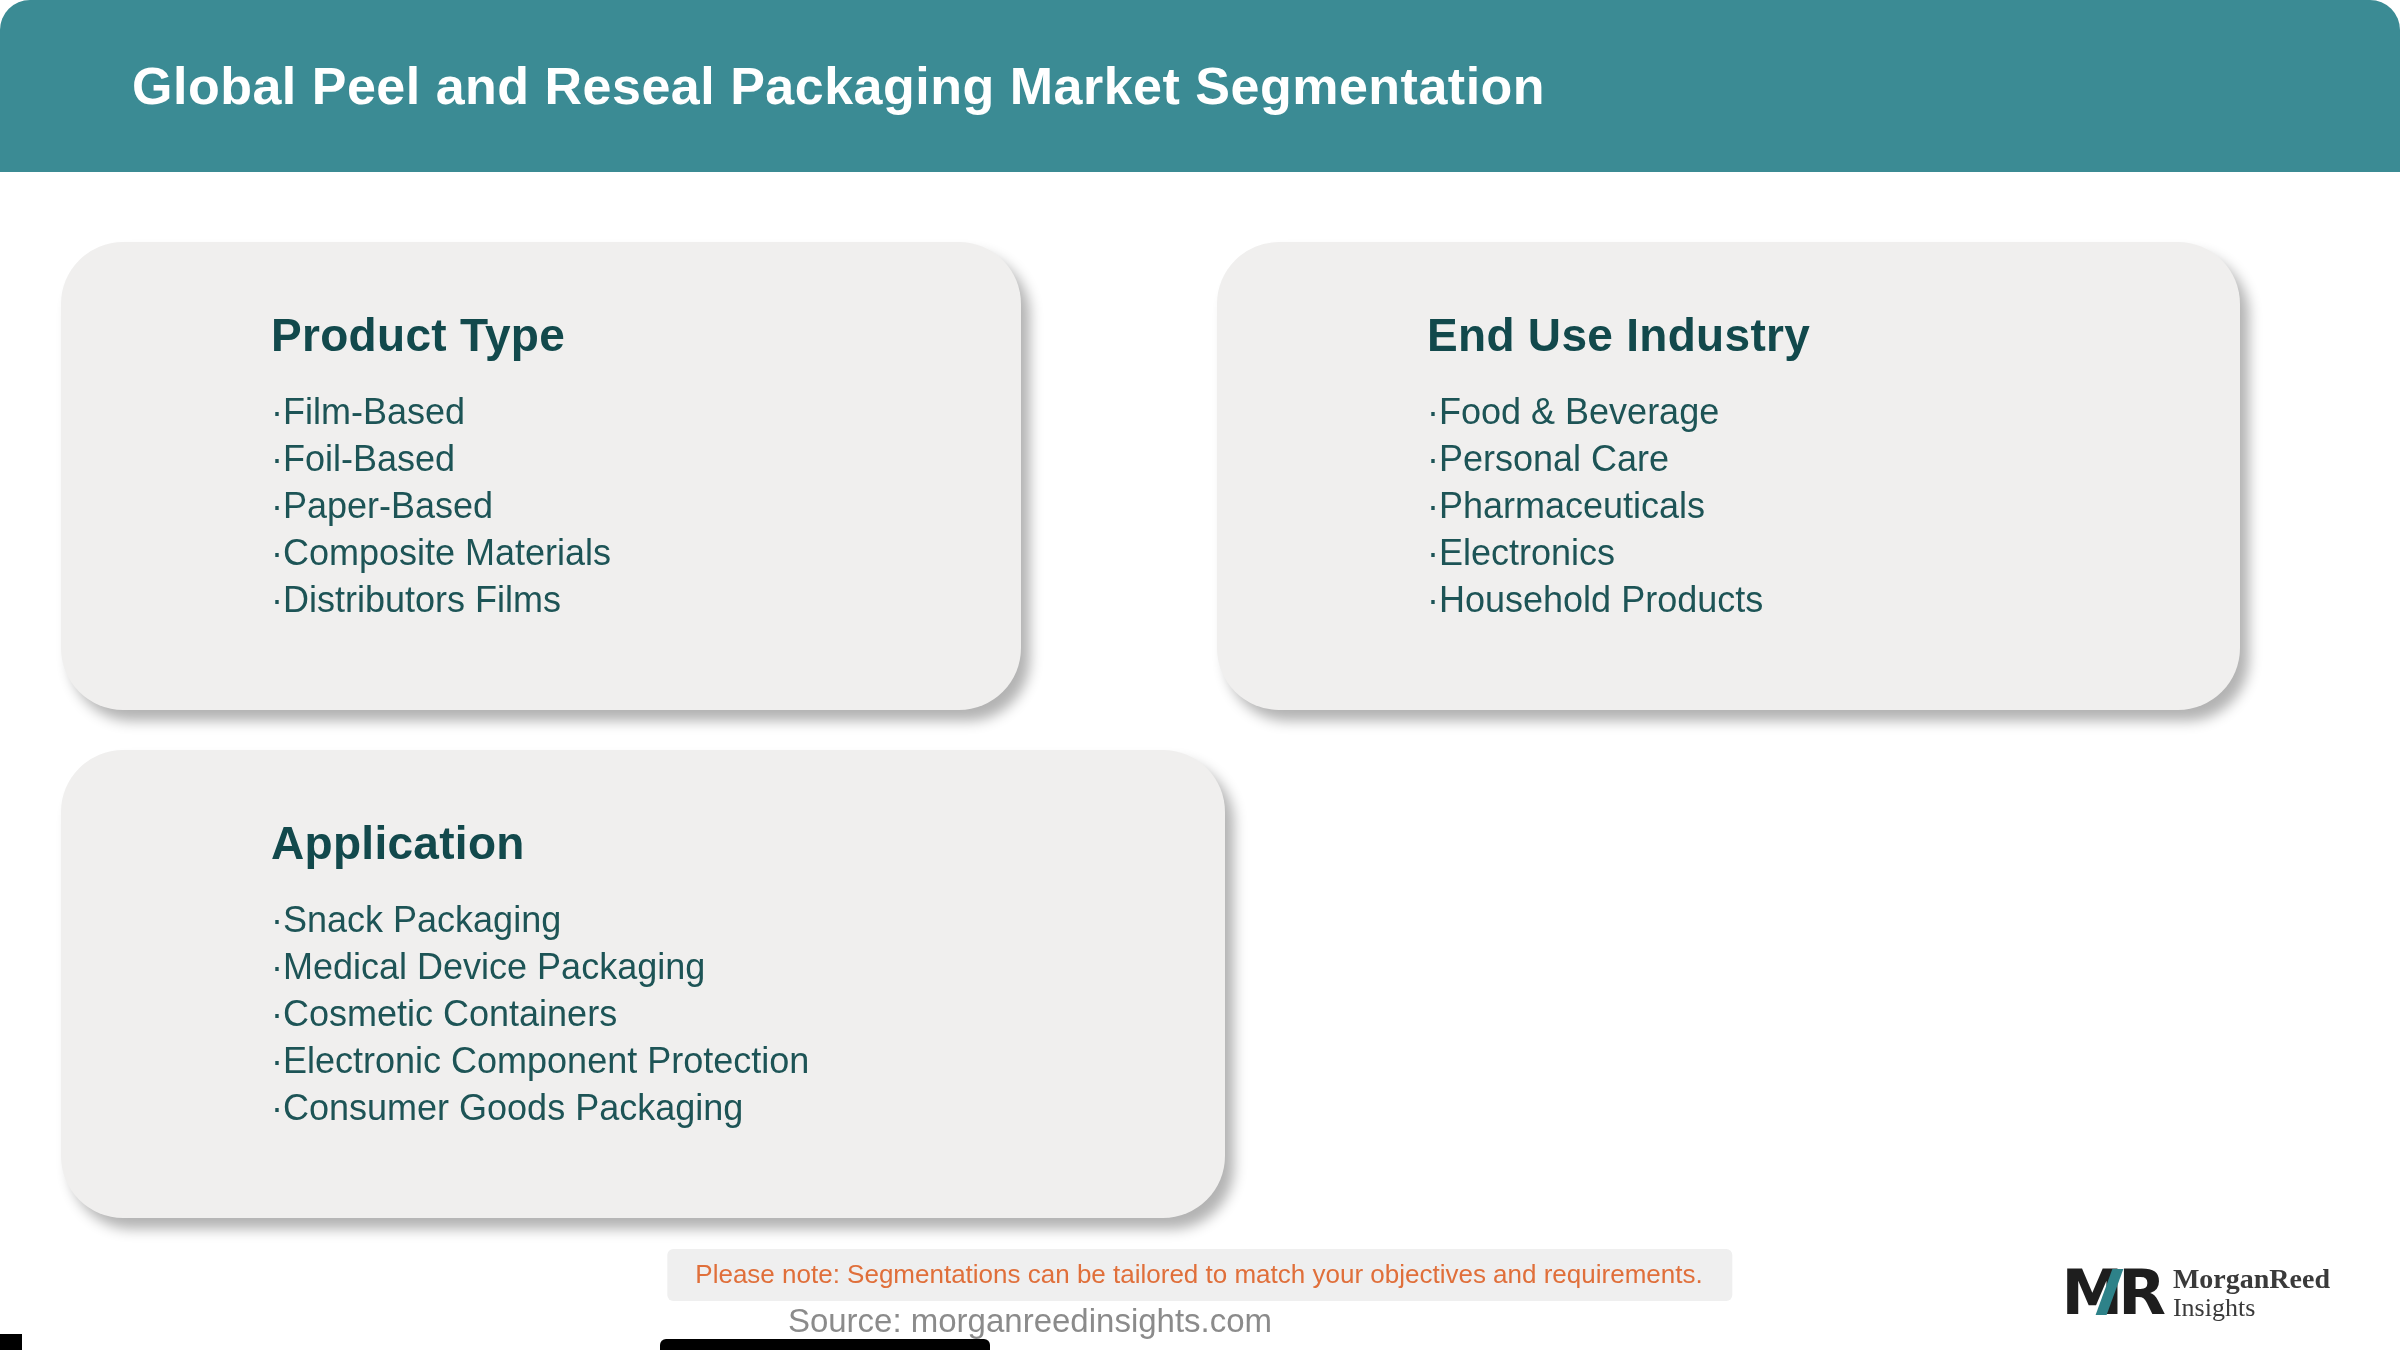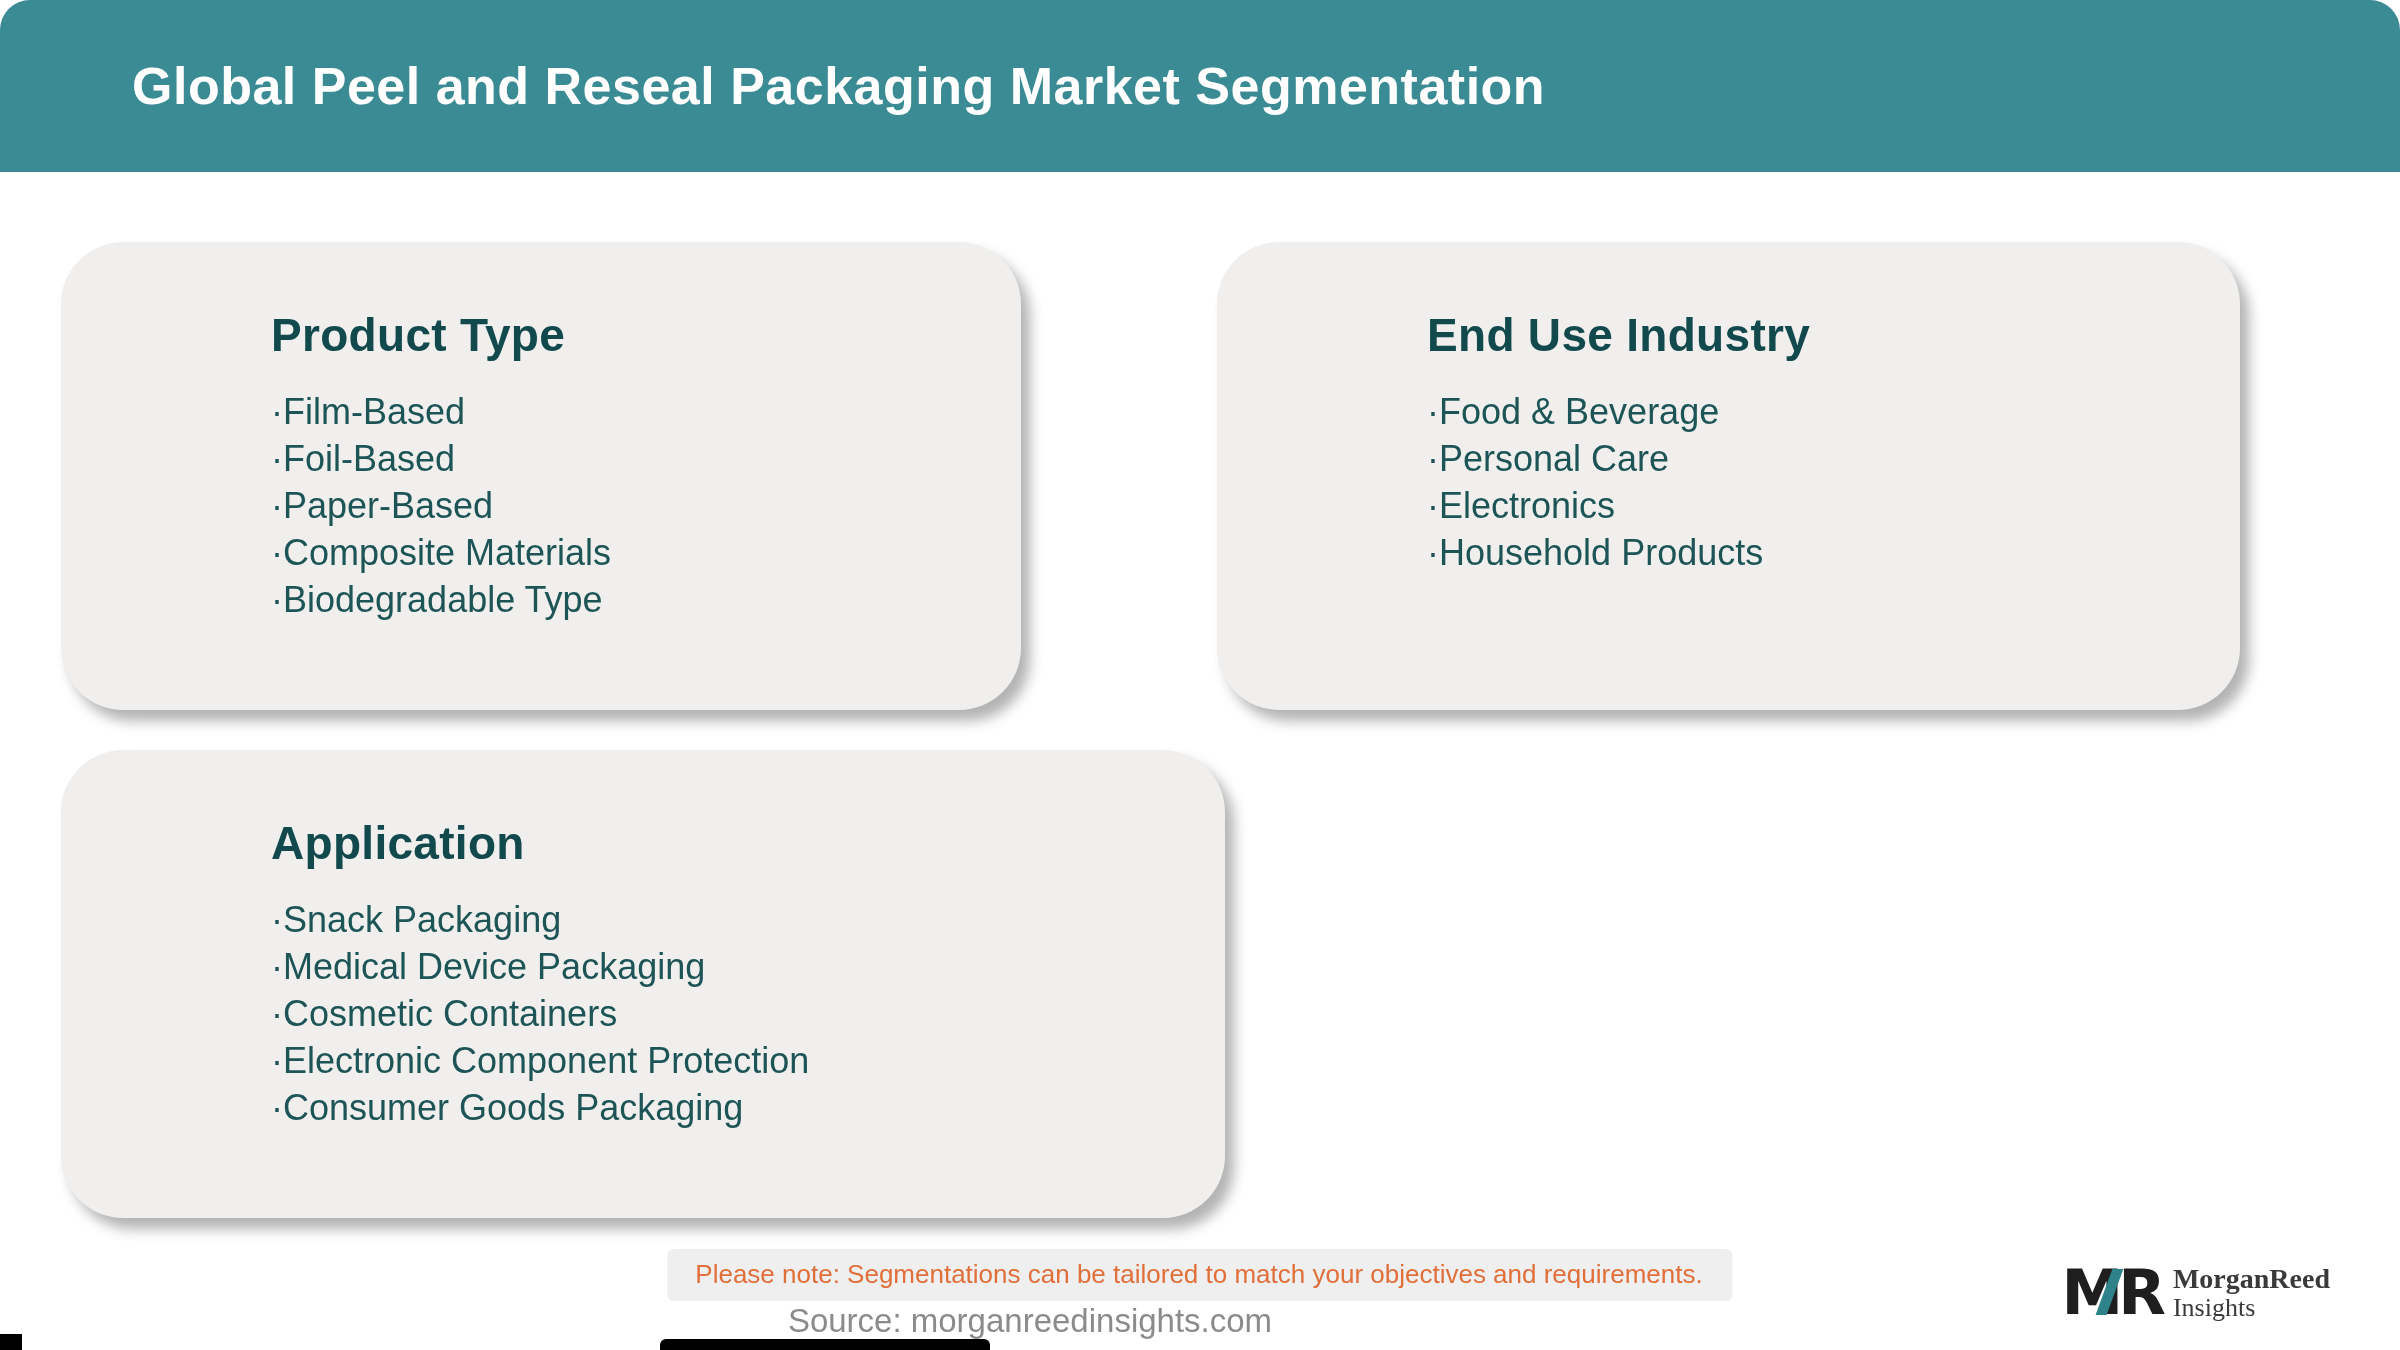--- a/index.html
+++ b/index.html
@@ -81,29 +81,30 @@
     <h1>Global Peel and Reseal Packaging Market Segmentation</h1>
   </header>
 
   <section class="card card-1">
     <h2>Product Type</h2>
     <ul>
       <li>Film-Based</li>
       <li>Foil-Based</li>
       <li>Paper-Based</li>
       <li>Composite Materials</li>
-      <li>Biodegradable Type</li>
+      <li>Distributors Films</li>
     </ul>
   </section>
 
   <section class="card card-2">
     <h2>End Use Industry</h2>
     <ul>
       <li>Food &amp; Beverage</li>
       <li>Personal Care</li>
+      <li>Pharmaceuticals</li>
       <li>Electronics</li>
       <li>Household Products</li>
     </ul>
   </section>
 
   <section class="card card-3">
     <h2>Application</h2>
     <ul>
       <li>Snack Packaging</li>
       <li>Medical Device Packaging</li>

